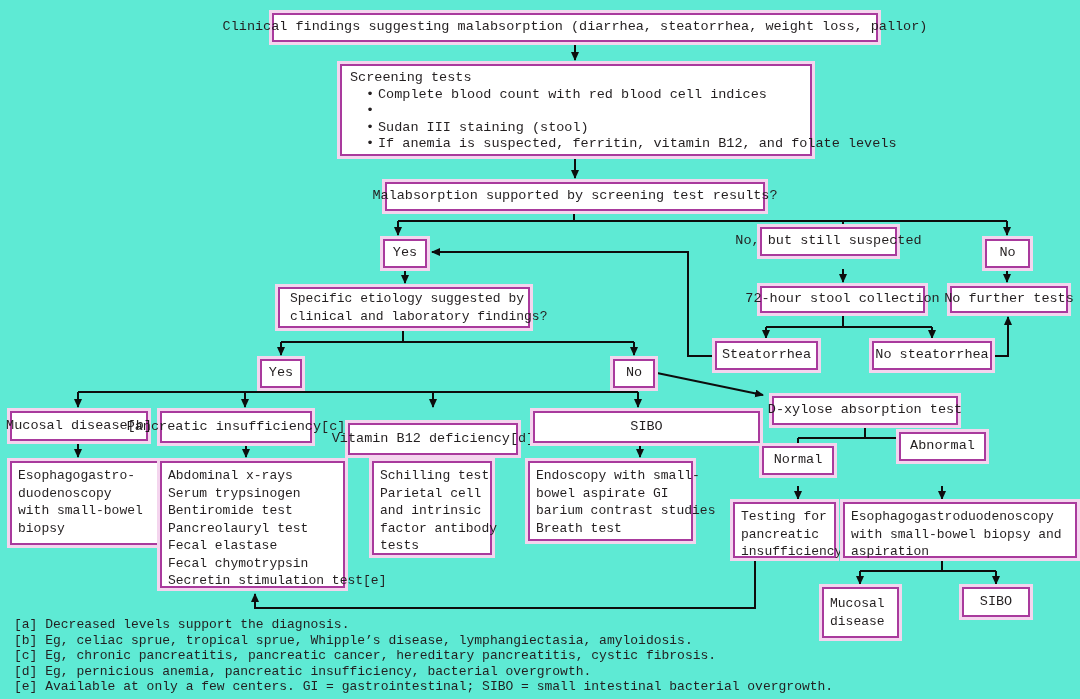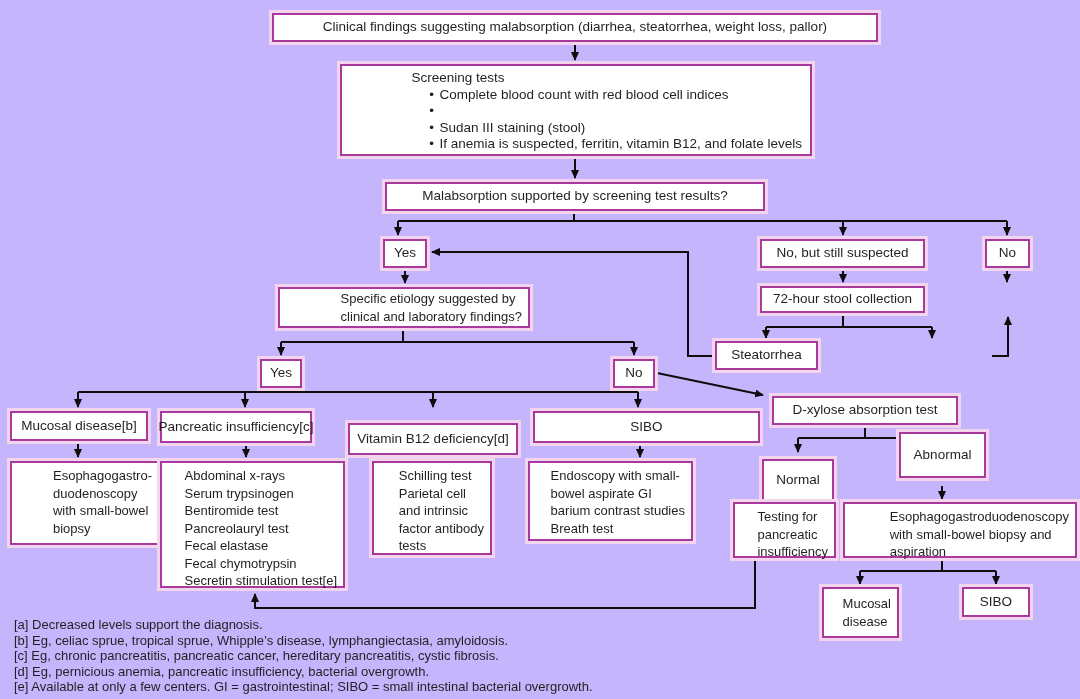--- a/index.html
+++ b/index.html
@@ -1,30 +1,30 @@
 <!DOCTYPE html>
 <html style="--bd: #a93a9d; --glow: #f4d5ee; --txt: #231f20;"><head>
 <meta charset="utf-8">
 <style>
   html,body{margin:0;padding:0;background:#ffffff;}
   .stage{
-    position:relative;width:1080px;height:699px;background:#c4b5fd;overflow:hidden;
-    font-family:Liberation Sans, sans-serif;color:var(--txt,#231f20);
+    position:relative;width:1080px;height:699px;background:#5eead4;overflow:hidden;
+    font-family:Liberation Mono, monospace;color:var(--txt,#231f20);
   }
   .wires{position:absolute;left:0;top:0;pointer-events:none;}
   .bx{
     position:absolute;box-sizing:border-box;
     border:2.5px solid var(--bd,#a93a9d);
     box-shadow:0 0 0 3px var(--glow,#f4d5ee);
     background:#fff;
     display:flex;align-items:center;justify-content:center;
     font-size:13.5px;line-height:16.5px;text-align:center;
     white-space:nowrap;z-index:2;
   }
-  .la{justify-content:flex-end;text-align:left;}
+  .la{justify-content:flex-start;text-align:left;}
   .ta{align-items:flex-start;}
   .pre{white-space:pre;font-size:13px;line-height:17.5px;padding:4px 6px;}
   .screen-body{padding:4px 8px;font-size:13.5px;line-height:16.5px;white-space:nowrap;}
   .screen-li{display:flex;margin-left:12px;}
   .screen-li .blt{width:16px;flex:0 0 16px;text-align:center;}
   .footnotes{
     position:absolute;left:14px;top:617px;font-size:13px;line-height:15.5px;
     white-space:nowrap;z-index:2;
   }
 </style>
@@ -115,32 +115,34 @@
         <span class="blt">•</span>
         <span>If anemia is suspected, ferritin, vitamin B12, and folate levels</span>
       </div>
     </div>
   </div>
 
   <div class="bx" style="left:385px;top:182px;width:380px;height:29px">Malabsorption supported by screening test results?</div>
 
   <div class="bx" style="left:383px;top:239px;width:44px;height:29px">Yes</div>
 
-  <div class="bx" style="left:760px;top:239px;width:165px;height:29px">No, but still suspected</div>
+  <div class="bx" style="left:760px;top:227px;width:137px;height:29px">No, but still suspected</div>
 
   <div class="bx" style="left:985px;top:239px;width:45px;height:29px">No</div>
 
   <div class="bx la pre" style="left:278px;top:287px;width:252px;height:41px;padding-left:10px">Specific etiology suggested by
 clinical and laboratory findings?</div>
 
   <div class="bx" style="left:760px;top:286px;width:165px;height:27px">72-hour stool collection</div>
 
+  <div class="bx" style="left:950px;top:286px;width:118px;height:27px">No further tests</div>
 
   <div class="bx" style="left:715px;top:341px;width:103px;height:29px">Steatorrhea</div>
 
+  <div class="bx" style="left:872px;top:341px;width:120px;height:29px">No steatorrhea</div>
 
   <div class="bx" style="left:260px;top:359px;width:42px;height:29px">Yes</div>
 
   <div class="bx" style="left:613px;top:359px;width:42px;height:29px">No</div>
 
   <div class="bx" style="left:10px;top:411px;width:138px;height:30px">Mucosal disease[b]</div>
 
   <div class="bx" style="left:160px;top:411px;width:152px;height:32px">Pancreatic insufficiency[c]</div>
 
   <div class="bx" style="left:348px;top:423px;width:170px;height:32px">Vitamin B12 deficiency[d]</div>
@@ -166,23 +168,23 @@
 factor antibody
 tests</div>
 
   <div class="bx la ta pre" style="left:528px;top:461px;width:165px;height:80px">Endoscopy with small-
 bowel aspirate GI
 barium contrast studies
 Breath test</div>
 
   <div class="bx" style="left:772px;top:396px;width:186px;height:29px">D-xylose absorption test</div>
 
-  <div class="bx" style="left:762px;top:459px;width:72px;height:43px">Normal</div>
-
-  <div class="bx" style="left:899px;top:432px;width:87px;height:46px">Abnormal</div>
+  <div class="bx" style="left:762px;top:446px;width:72px;height:29px">Normal</div>
+
+  <div class="bx" style="left:899px;top:432px;width:87px;height:29px">Abnormal</div>
 
   <div class="bx la ta pre" style="left:733px;top:502px;width:103px;height:56px">Testing for
 pancreatic
 insufficiency</div>
 
   <div class="bx la ta pre" style="left:843px;top:502px;width:234px;height:56px">Esophagogastroduodenoscopy
 with small-bowel biopsy and
 aspiration</div>
 
   <div class="bx la pre" style="left:822px;top:587px;width:77px;height:51px">Mucosal

